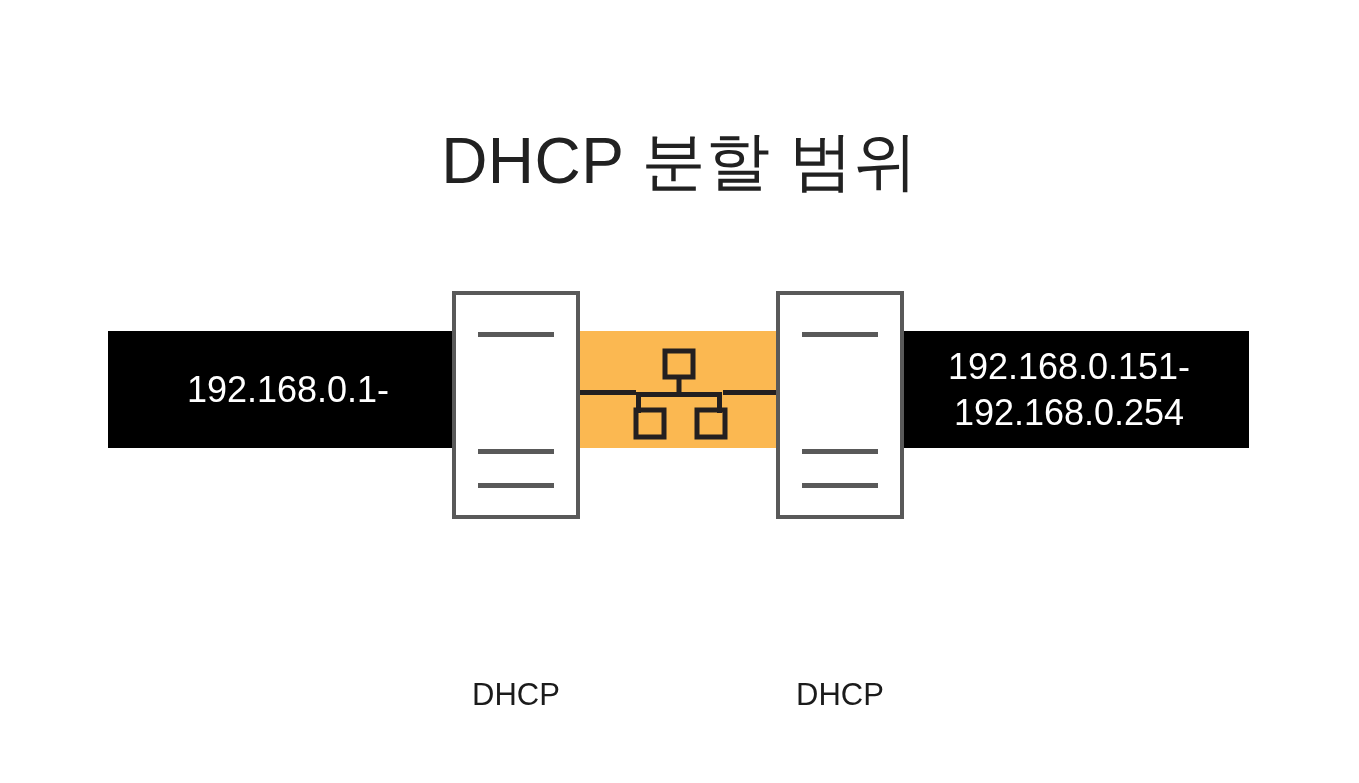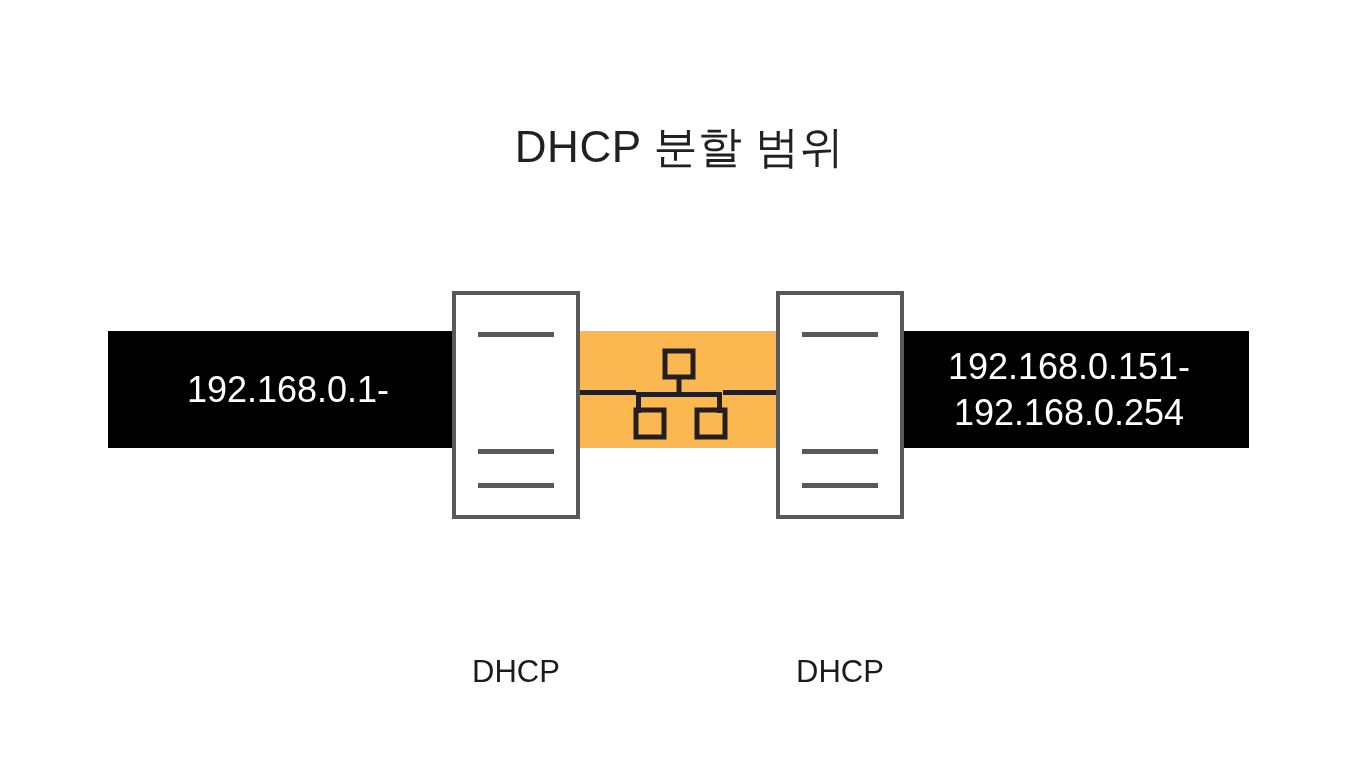--- a/index.html
+++ b/index.html
@@ -18,21 +18,21 @@
     overflow: hidden;
   }
 
   
   .diagram-title {
     position: absolute;
     left: 0;
     top: 118px;
     width: 1359px;
     text-align: center;
-    font-size: 44px;
+    font-size: 64px;
     font-weight: 400;
     color: #212121;
     letter-spacing: 0.5px;
     white-space: pre;
   }
 
   
   .range-bar {
     position: absolute;
     background: #000000;
@@ -89,21 +89,21 @@
   .server-caption {
     position: absolute;
     width: 240px;
     text-align: center;
     font-size: 31px;
     line-height: 50px;
     color: #1b1b1b;
     font-weight: 400;
     white-space: pre;
   }
-  .server-caption .line { display: block; }
+  .server-caption .line { display: block; margin-top: 23px; }
   #server-a-caption { left: 396px; top: 547px; }
   #server-b-caption { left: 720px; top: 547px; }
 
   
   #network-panel {
     position: absolute;
     left: 580px;
     top: 331px;
     width: 198px;
     height: 117px;

